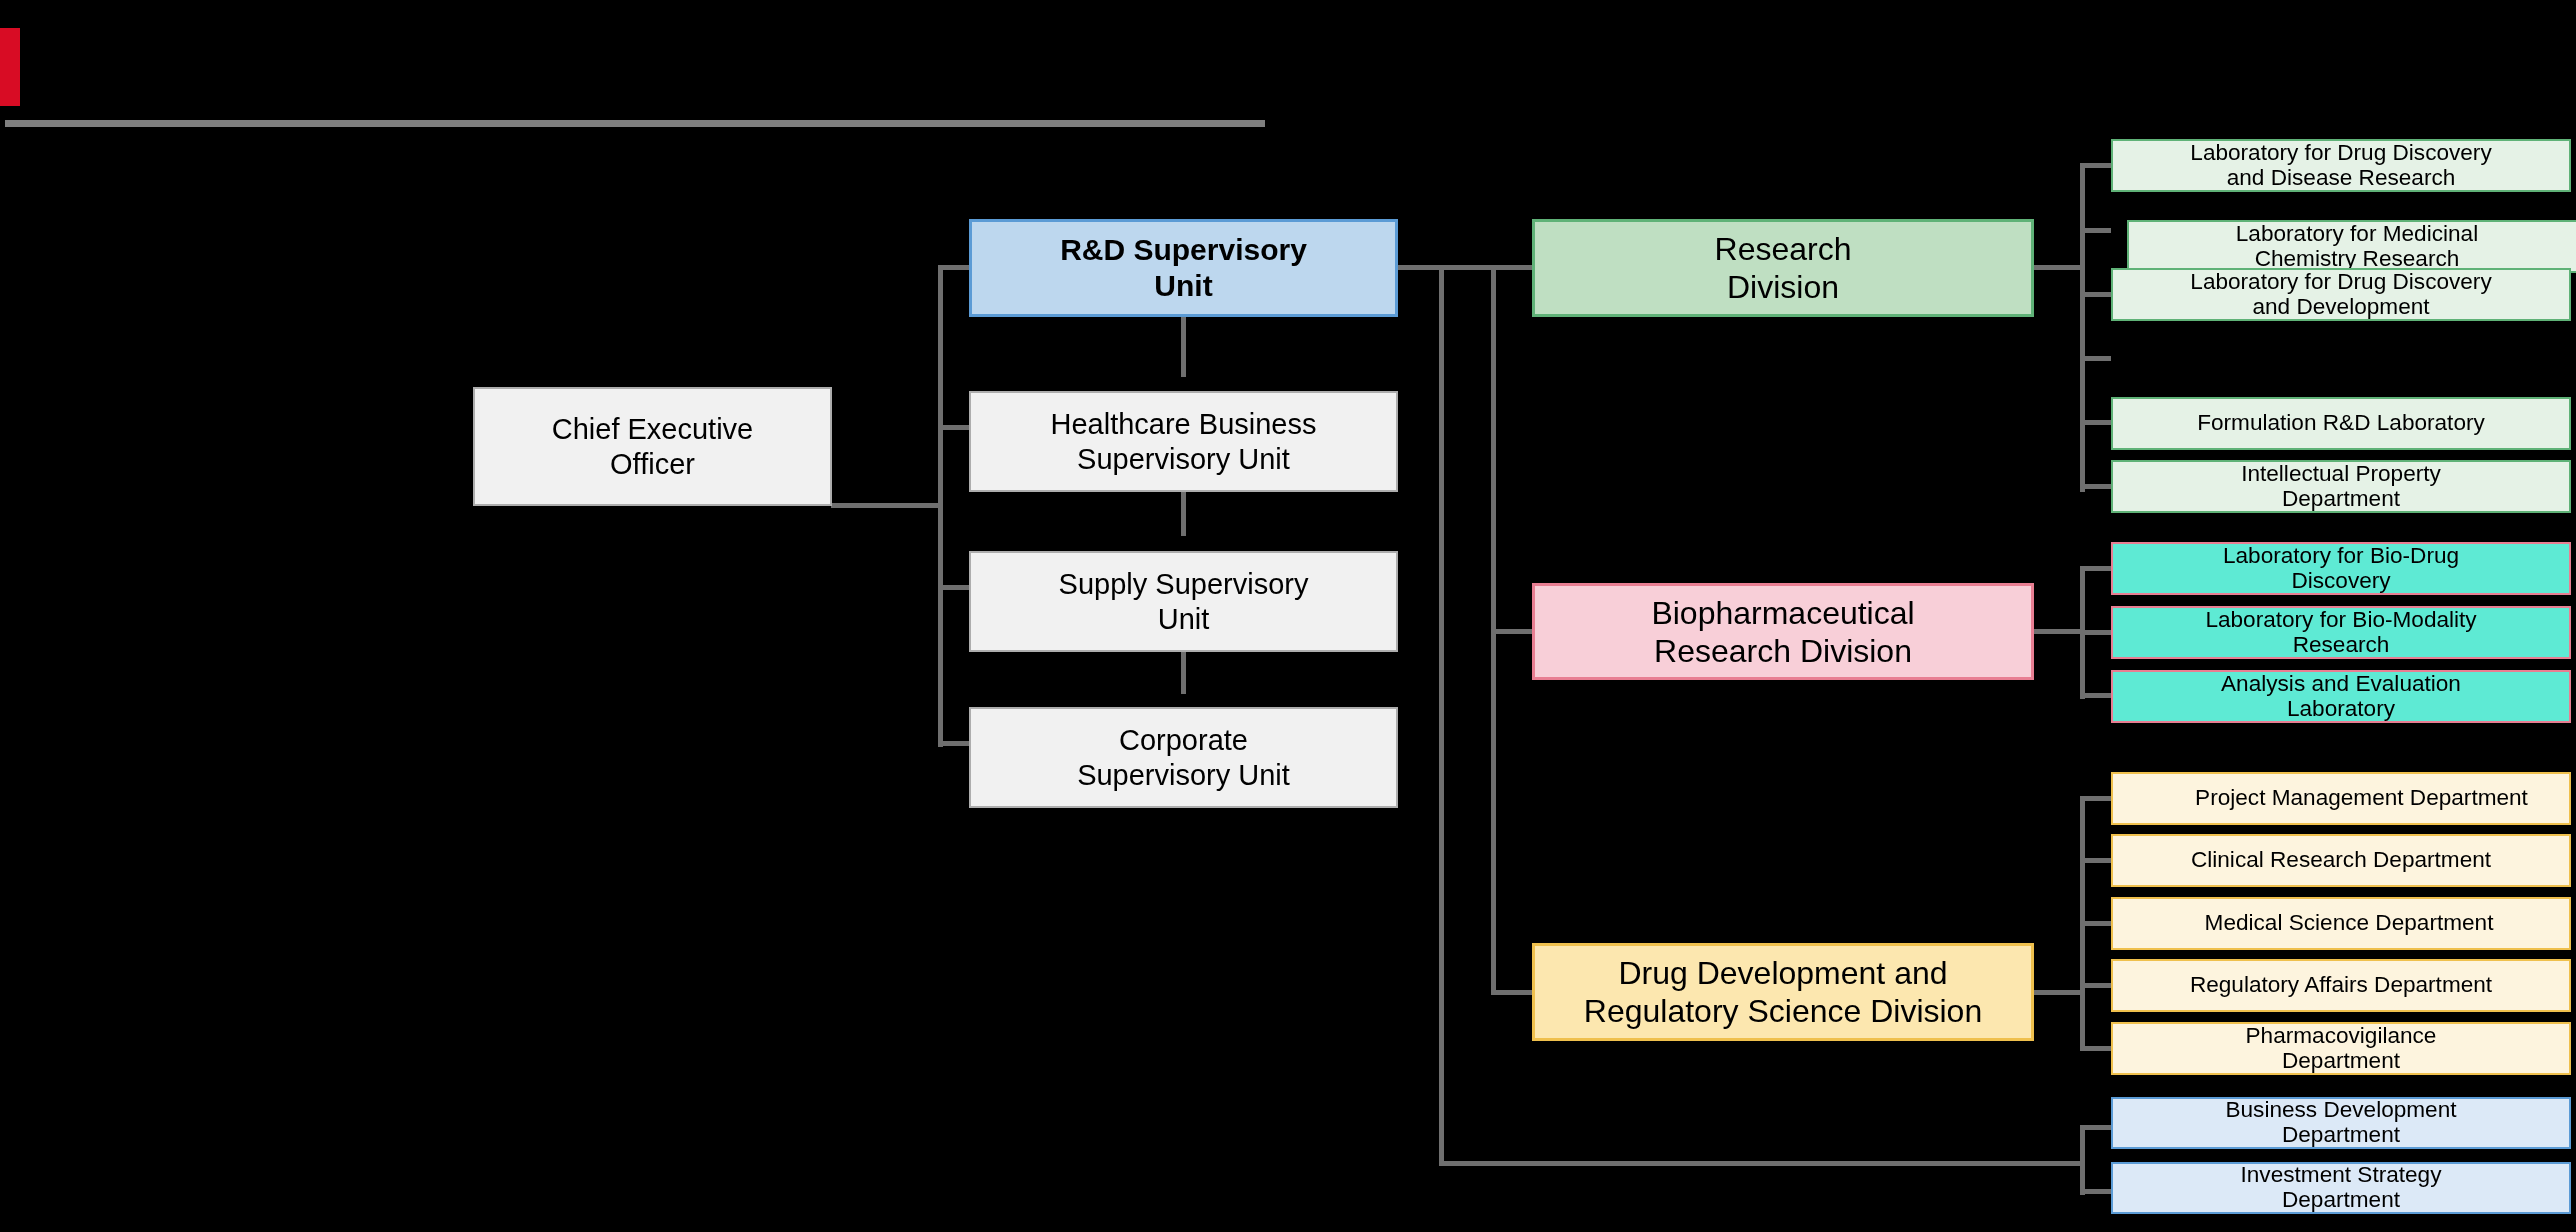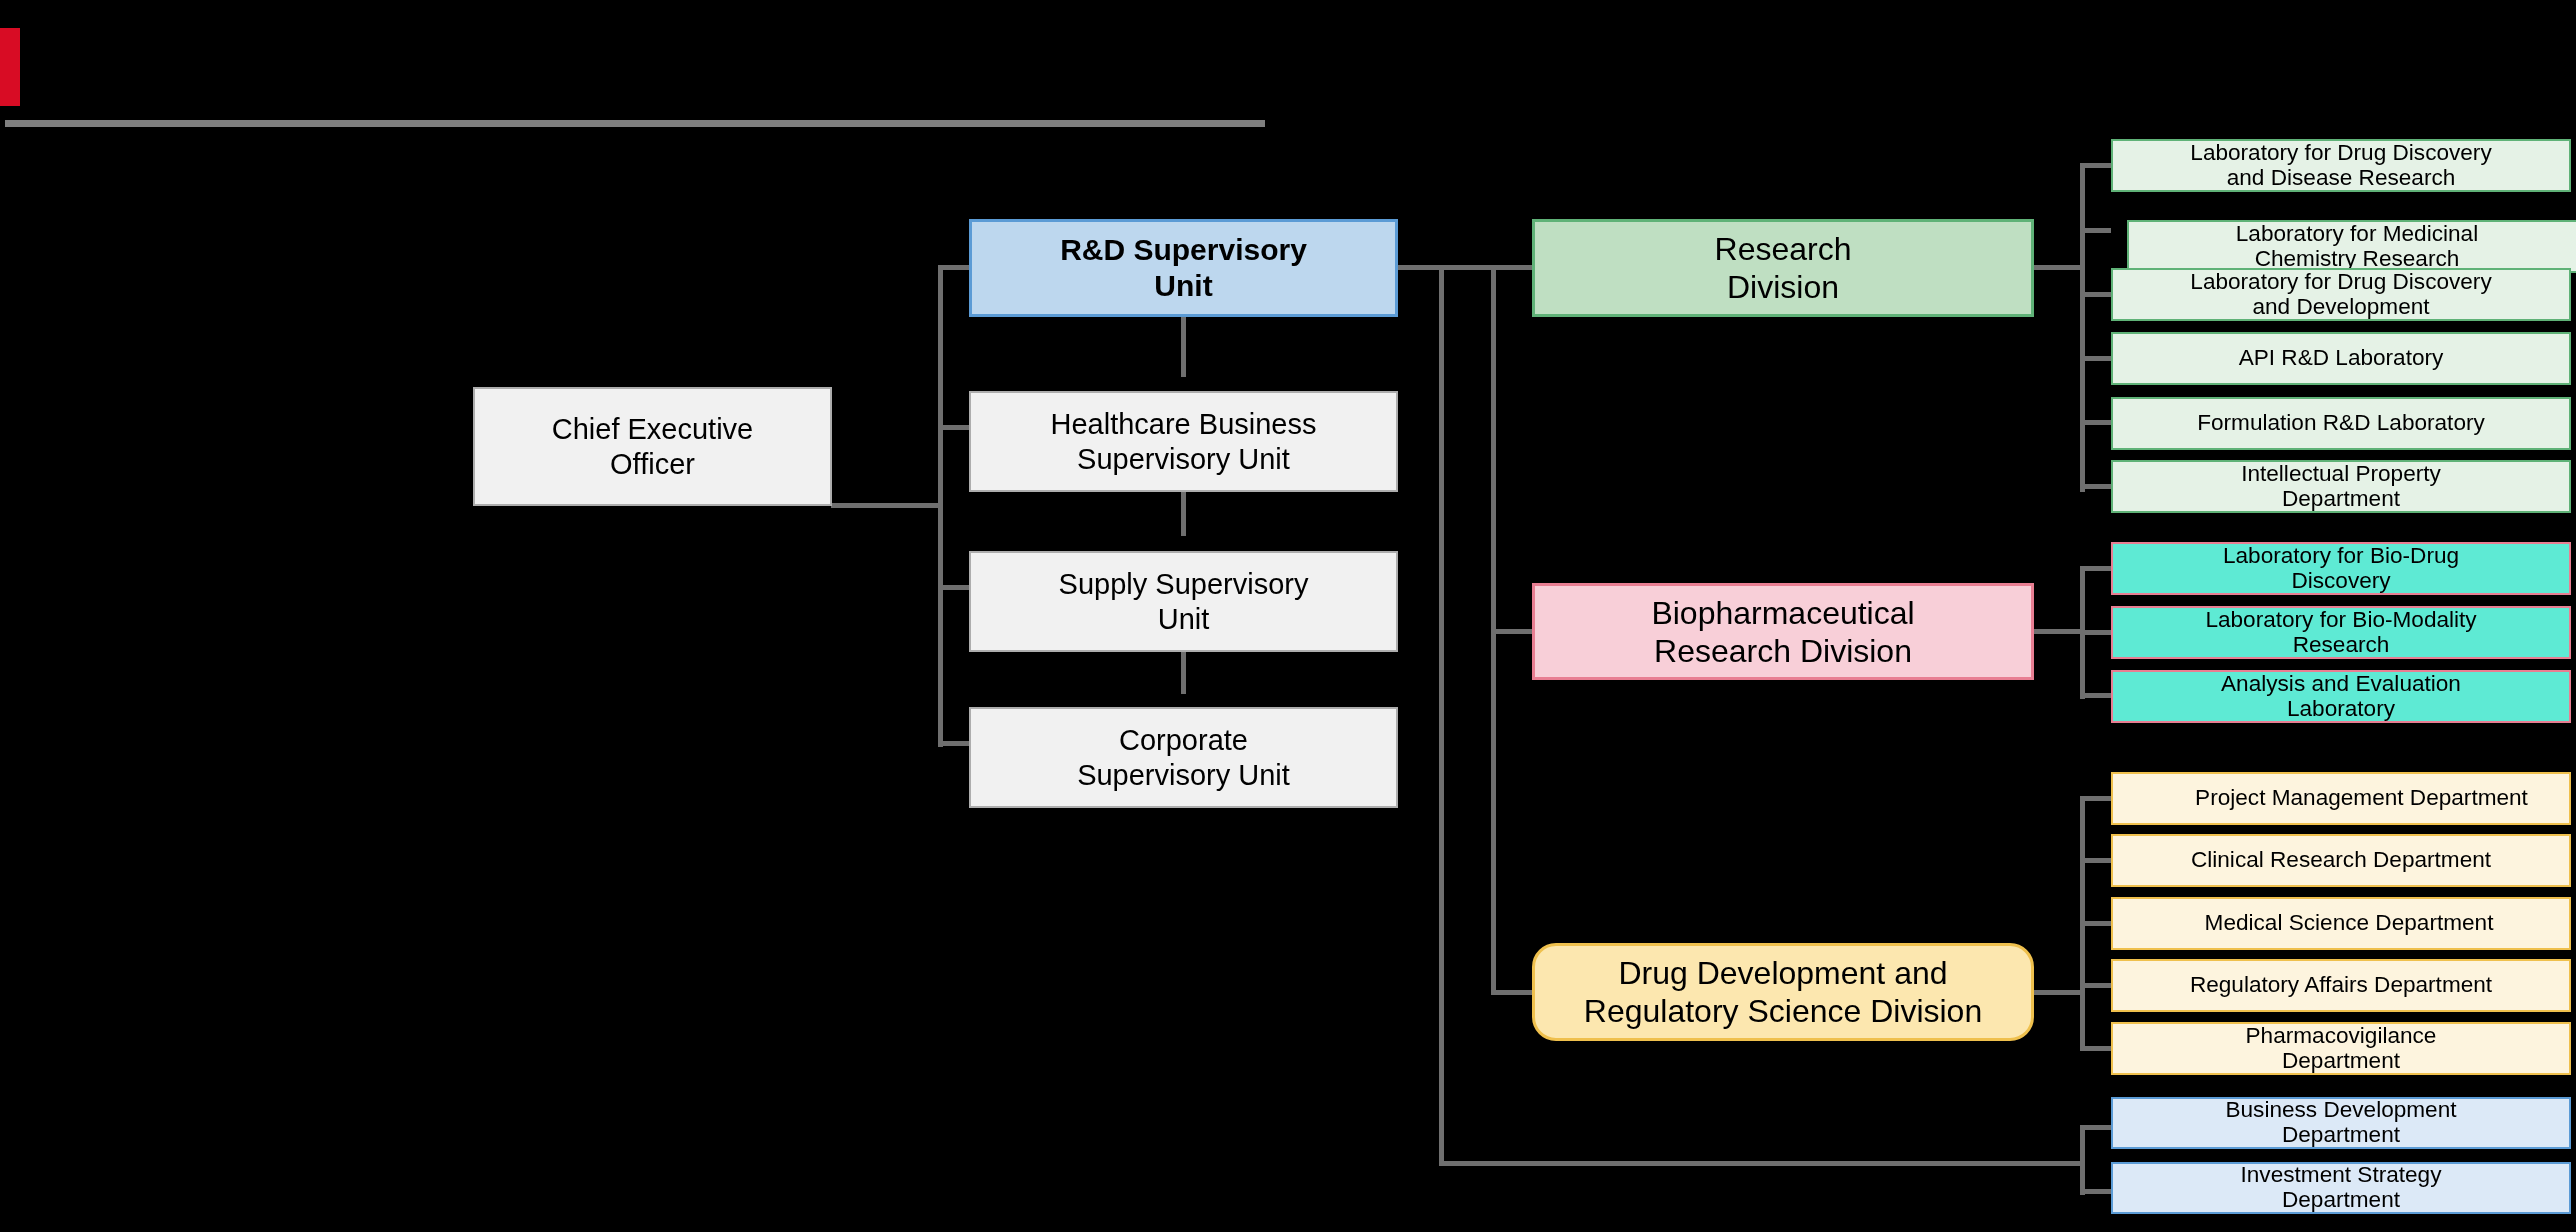--- a/index.html
+++ b/index.html
@@ -14,21 +14,21 @@
   
   .ceo{left:473px;top:387px;width:359px;height:119px;background:#F1F1F1;
        border:2.7px solid #ADADAD;font-size:29px;line-height:35px;}
   .unit{left:969px;width:429px;background:#F1F1F1;border:2.7px solid #ADADAD;
         font-size:29px;line-height:35px;margin-top:14px;}
   .unit-rnd{left:969px;top:219px;width:429px;height:98px;background:#BDD7EE;
         border:3.3px solid #5B9BD5;font-weight:bold;font-size:30px;line-height:36px;}
   .division{left:1532px;width:502px;font-size:32px;line-height:38px;border-style:solid;border-width:3.3px;}
   .div-green{background:#BFDFC2;border-color:#5FB277;}
   .div-pink{background:#F8CFD8;border-color:#E87E92;}
-  .div-yellow{background:#FCE7AF;border-color:#EFC04D;border-radius:24px;}
+  .div-yellow{background:#FCE7AF;border-color:#EFC04D;}
   .leaf{left:2111px;width:460px;height:53px;font-size:22.6px;line-height:24.6px;
         border-style:solid;border-width:2.7px;}
   .leaf-green{background:#E5F2E6;border-color:#5FB277;}
   .leaf-pink{background:#5eead4;border-color:#E87E92;text-align:center;}
   .leaf-yellow{background:#FDF4DE;border-color:#EFC04D;}
   .leaf-blue{background:#DCE9F7;border-color:#5B9BD5;height:52px;}
 </style>
 </head>
 <body>
 
@@ -102,21 +102,20 @@
 Research Division</div>
   <div class="box division div-yellow" style="top:943px;height:98px;">Drug Development and
 Regulatory Science Division</div>
 
   <div class="box leaf leaf-green" style="top:139px;">Laboratory for Drug Discovery
 and Disease Research</div>
   <div class="box leaf leaf-green" style="top:220px;margin-left:16px;">Laboratory for Medicinal
 Chemistry Research</div>
   <div class="box leaf leaf-green" style="top:268px;">Laboratory for Drug Discovery
 and Development</div>
-  <div class="box leaf leaf-green" style="top:332px;">API R&amp;D Laboratory</div>
   <div class="box leaf leaf-green" style="top:397px;">Formulation R&amp;D Laboratory</div>
   <div class="box leaf leaf-green" style="top:460px;">Intellectual Property
 Department</div>
 
   <div class="box leaf leaf-pink" style="top:542px;">Laboratory for Bio-Drug
 Discovery</div>
   <div class="box leaf leaf-pink" style="top:606px;">Laboratory for Bio-Modality
 Research</div>
   <div class="box leaf leaf-pink" style="top:670px;">Analysis and Evaluation
 Laboratory</div>

